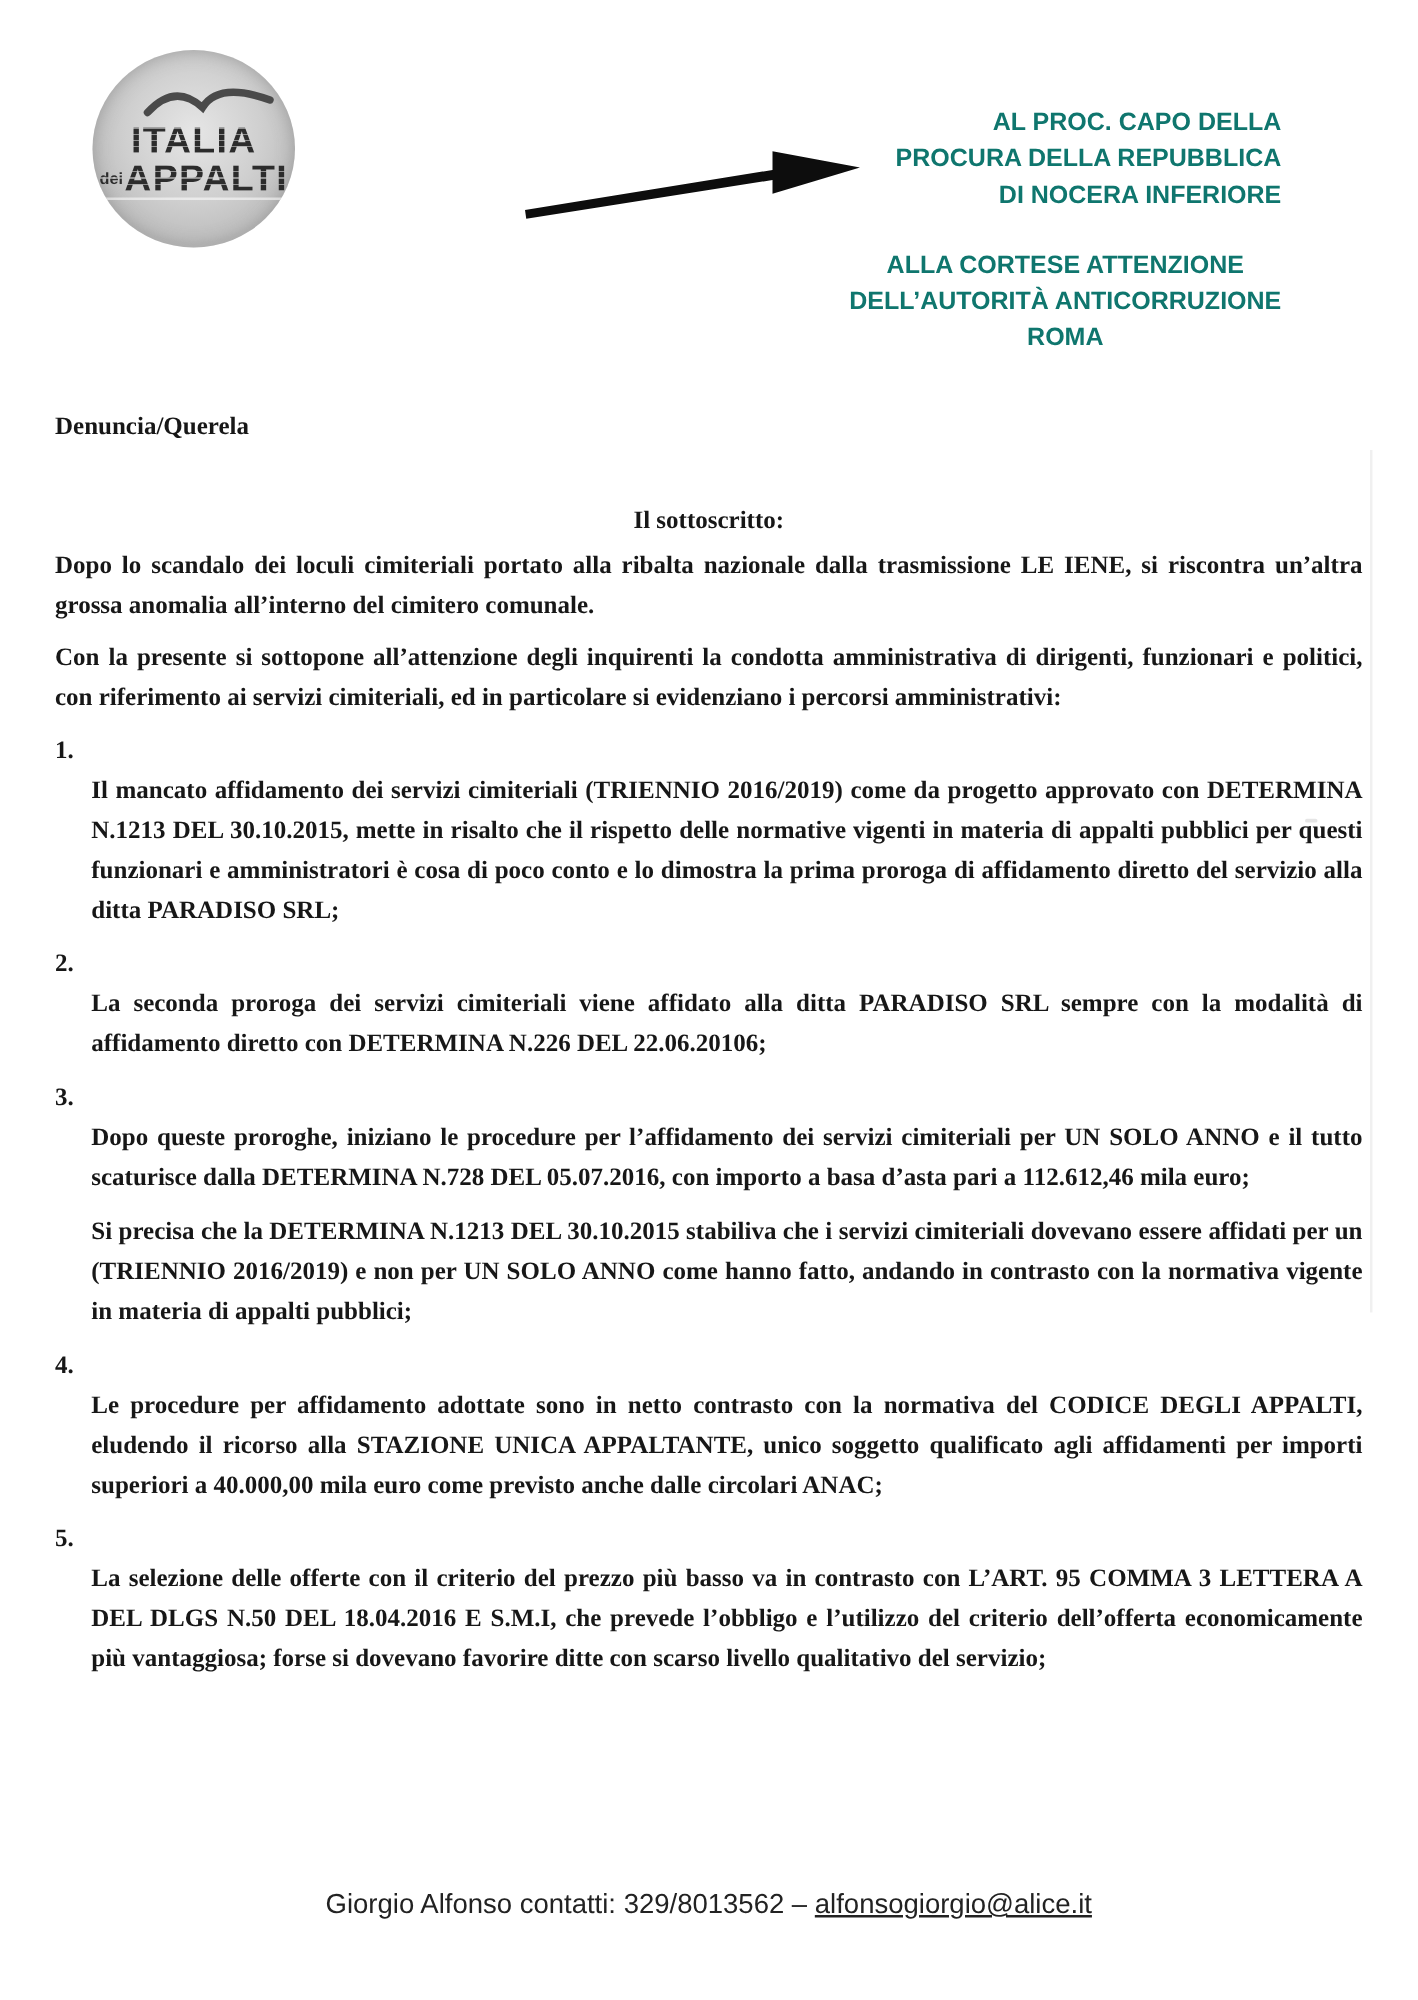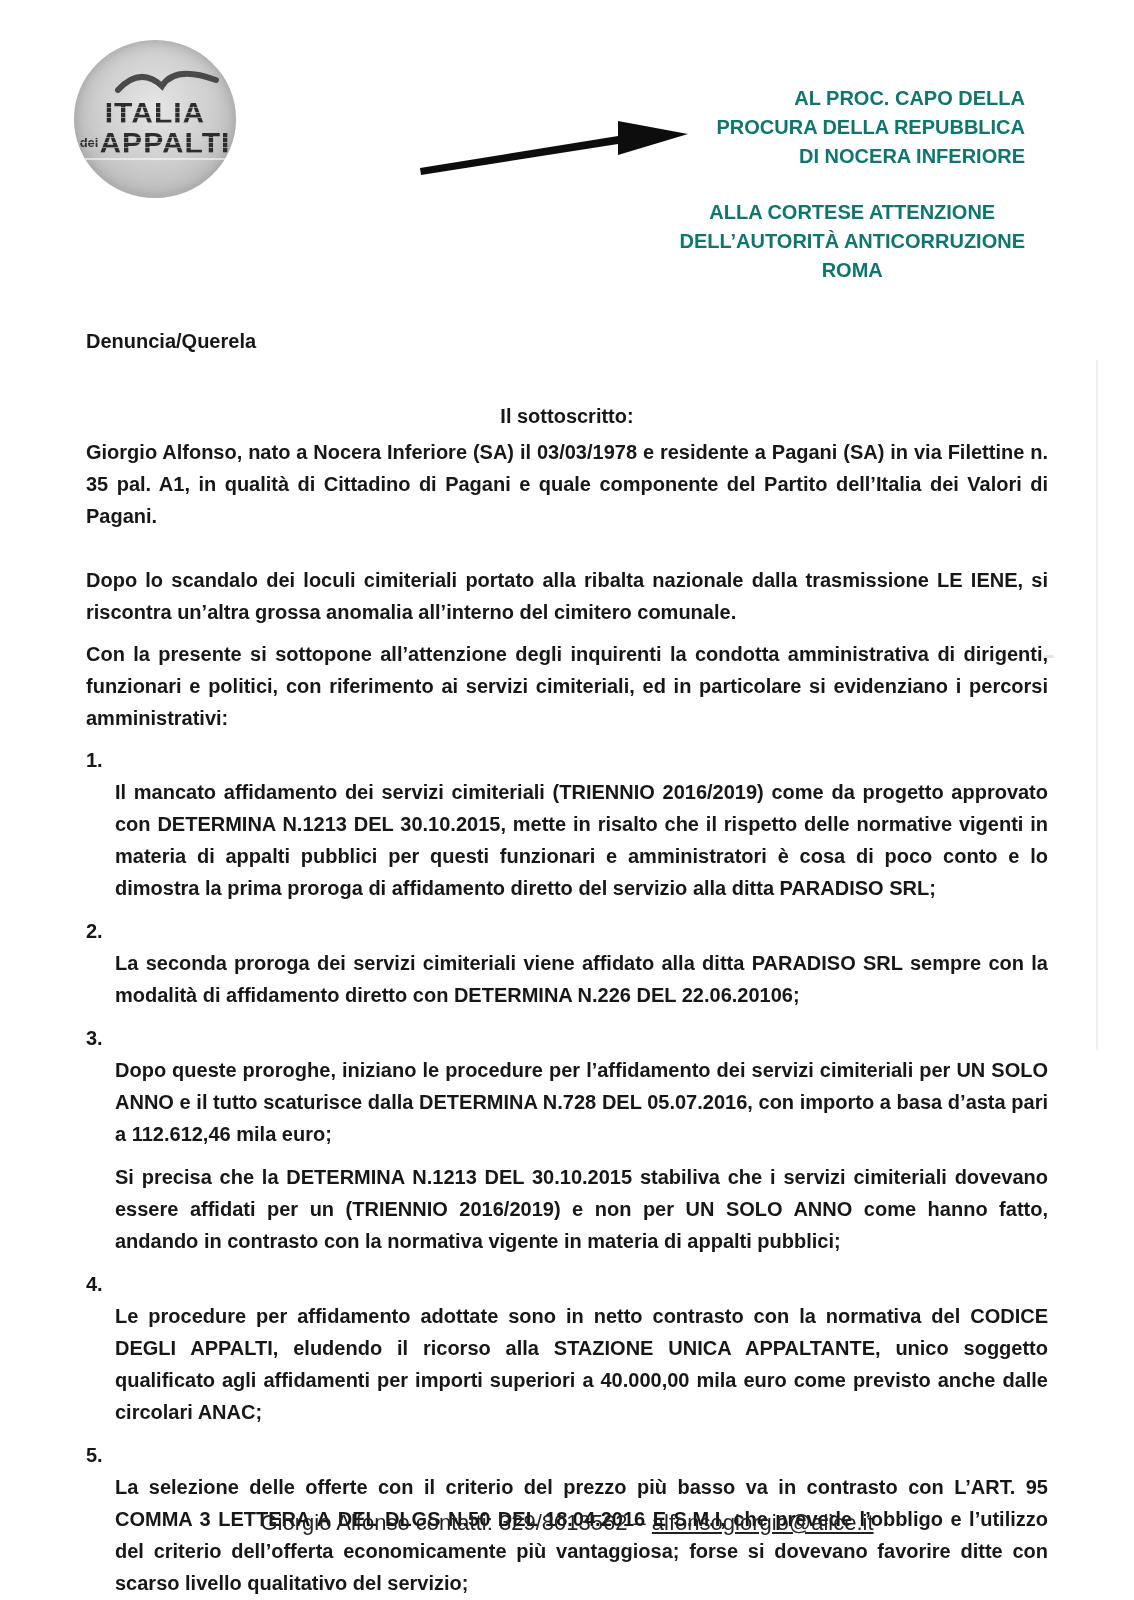--- a/index.html
+++ b/index.html
@@ -33,21 +33,21 @@
   .logo-dei { font-size:13px; font-weight:700; letter-spacing:0; vertical-align:6px; margin-right:1px; }
   .logo::after { content:""; position:absolute; left:8px; right:8px; top:118px; height:2px; background:rgba(255,255,255,.55); }
 
   .arrow { position:absolute; left:418px; top:106px; width:278px; height:76px; }
 
   .addr { position:absolute; text-align:right; font-weight:700; font-size:20px; line-height:29px; color:#0f766e; }
   .addr1 { right:109px; top:84px; }
   .addr2 { right:109px; top:198px;text-align:center; }
 
   
-  .content { padding:0 86px; }
+  .content { padding:0 44px;font-family:Liberation Serif, serif; }
   .doc-title { font-weight:700; font-size:20px; margin:30px 0 0 0; }
   .salutation { font-weight:700; font-size:20px; text-align:center; margin:52px 0 8px 0; }
 
   p.para {
     font-weight:700; font-size:20px; line-height:32px;
     text-align:justify; margin:0 0 10px 0;
   }
   p.intro { margin-bottom:32px; }
 
   .list { margin-top:2px; }
@@ -104,21 +104,20 @@
     </div>
 
   </div>
 
   <div class="content">
 
     <div class="doc-title">Denuncia/Querela</div>
 
     <div class="salutation">Il sottoscritto:</div>
 
-    <p class="para intro">Giorgio Alfonso, nato a Nocera Inferiore (SA) il 03/03/1978 e residente a Pagani (SA) in via Filettine n. 35 pal. A1, in qualità di Cittadino di Pagani e quale componente del Partito dell’Italia dei Valori di Pagani.</p>
 
     <p class="para">Dopo lo scandalo dei loculi cimiteriali portato alla ribalta nazionale dalla trasmissione LE IENE, si riscontra un’altra grossa anomalia all’interno del cimitero comunale.</p>
 
     <p class="para">Con la presente si sottopone all’attenzione degli inquirenti la condotta amministrativa di dirigenti, funzionari e politici, con riferimento ai servizi cimiteriali, ed in particolare si evidenziano i percorsi amministrativi:</p>
 
     <div class="list">
 
       <div class="item">
         <span class="num">1.</span>
         <span class="itext">Il mancato affidamento dei servizi cimiteriali (TRIENNIO 2016/2019) come da progetto approvato con DETERMINA N.1213 DEL 30.10.2015, mette in risalto che il rispetto delle normative vigenti in materia di appalti pubblici per questi funzionari e amministratori è cosa di poco conto e lo dimostra la prima proroga di affidamento diretto del servizio alla ditta PARADISO SRL;</span>

